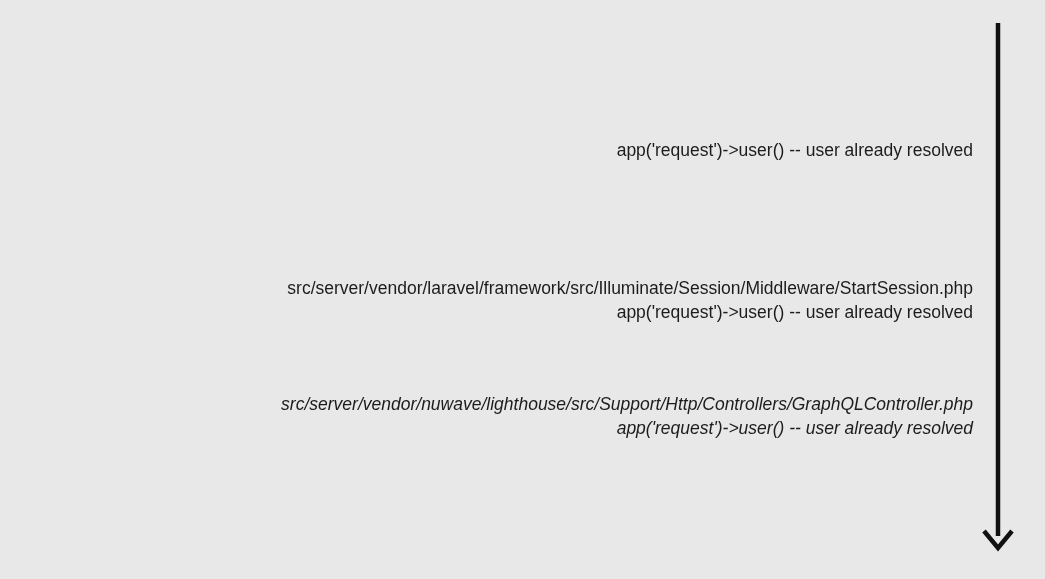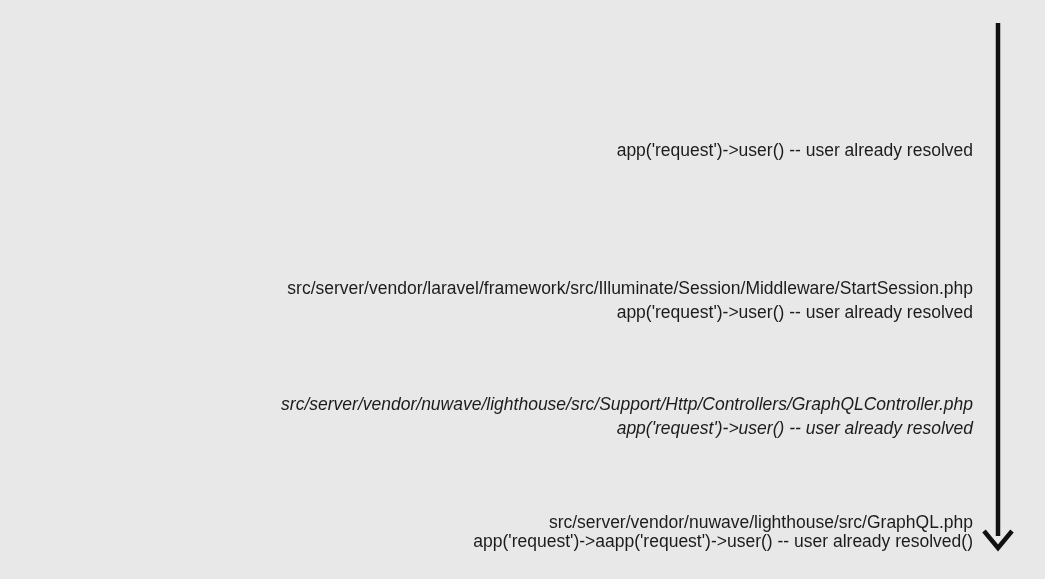--- a/index.html
+++ b/index.html
@@ -52,23 +52,19 @@
   <div class="step s2">
     <span class="line path">src/server/vendor/laravel/framework/src/Illuminate/Session/Middleware/StartSession.php</span>
     <span class="line code">app('request')-&gt;user() -- user already resolved</span>
   </div>
 
   <div class="step s3">
     <span class="line path">src/server/vendor/nuwave/lighthouse/src/Support/Http/Controllers/GraphQLController.php</span>
     <span class="line code">app('request')-&gt;user() -- user already resolved</span>
   </div>
 
-  <div class="step s4">
-    <span class="line path">src/server/vendor/nuwave/lighthouse/src/GraphQL.php</span>
-    <span class="line code">app('request')-&gt;aapp('request')-&gt;user() -- user already resolved()</span>
-  </div>
 
   <svg class="arrow-svg" viewBox="0 0 44 560" aria-hidden="true">
     <line x1="22" y1="23" x2="22" y2="536"></line>
     <polyline points="8,531 22,548 36,531"></polyline>
   </svg>
 
 </div>
 
 </body></html>

